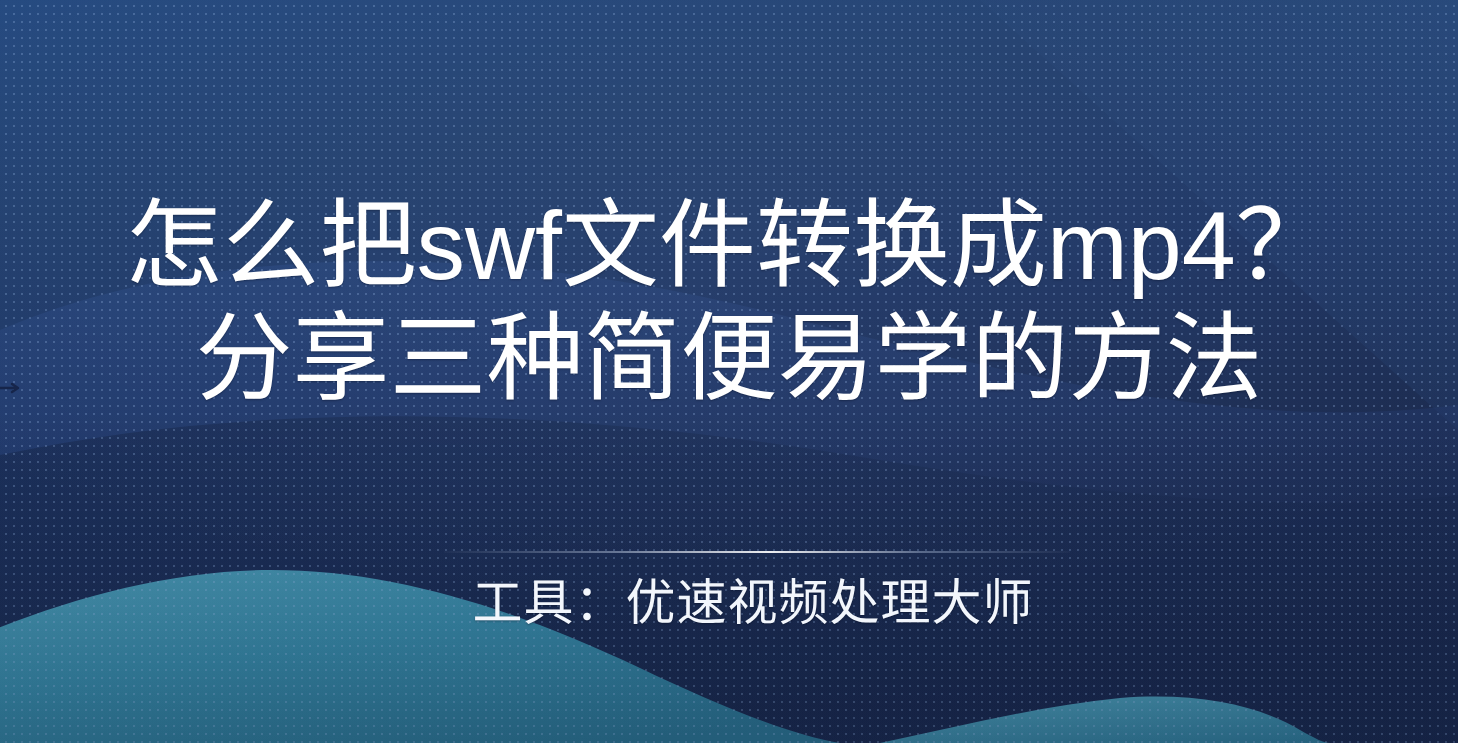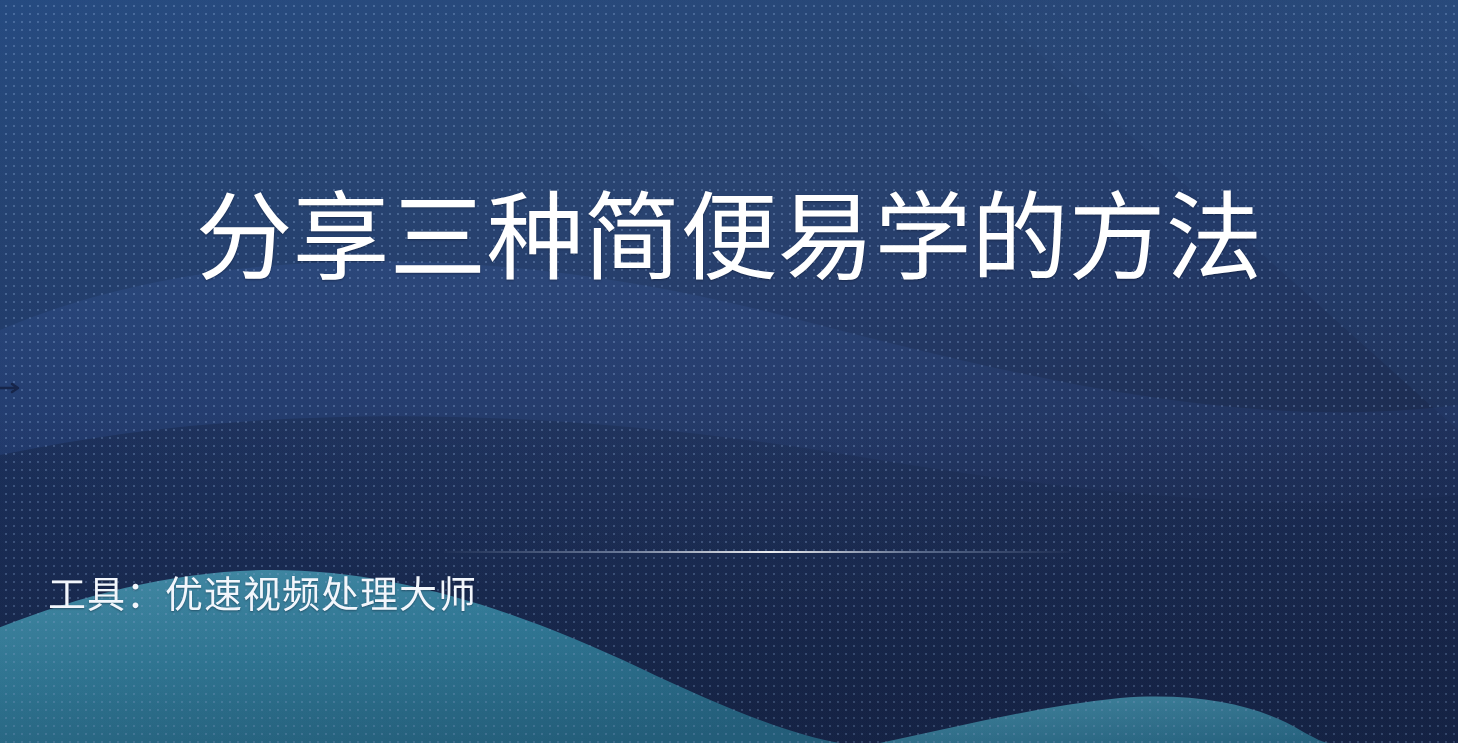--- a/index.html
+++ b/index.html
@@ -108,23 +108,23 @@
         rgba(196,213,238,0.38) 76%,
         rgba(255,255,255,0.02) 100%);
     pointer-events: none;
   }
 
   .subtitle {
     position: absolute;
     top: 571px;
     left: 0;
     right: 0;
-    text-align: left;
+    text-align: center;
     color: #f2f6fc;
-    font-size: 38px;
+    font-size: 50px;
     line-height: 1.3;
     letter-spacing: 1px;
     white-space: nowrap;
     text-shadow: 0 1px 2px rgba(3,10,26,0.35);
     padding-left: 48px;
   }
 </style>
 </head>
 <body>
 
@@ -177,20 +177,21 @@
 
   <div class="bg-vignette"></div>
 
   <svg class="edge-arrow" viewBox="0 0 24 14">
     <path d="M 0 7 L 17 7 M 12 3 L 18 7 L 12 11" fill="none" stroke="#16254a" stroke-width="2.4" stroke-linecap="round" stroke-linejoin="round"></path>
   </svg>
 
   <div class="content">
 
     <div class="title-block">
+      <span class="title-line title-line-1">怎么把swf文件转换成mp4？</span>
       <span class="title-line title-line-2">分享三种简便易学的方法</span>
     </div>
 
     <div class="divider"></div>
 
     <div class="subtitle">工具：优速视频处理大师</div>
 
   </div>
 
 </div>

